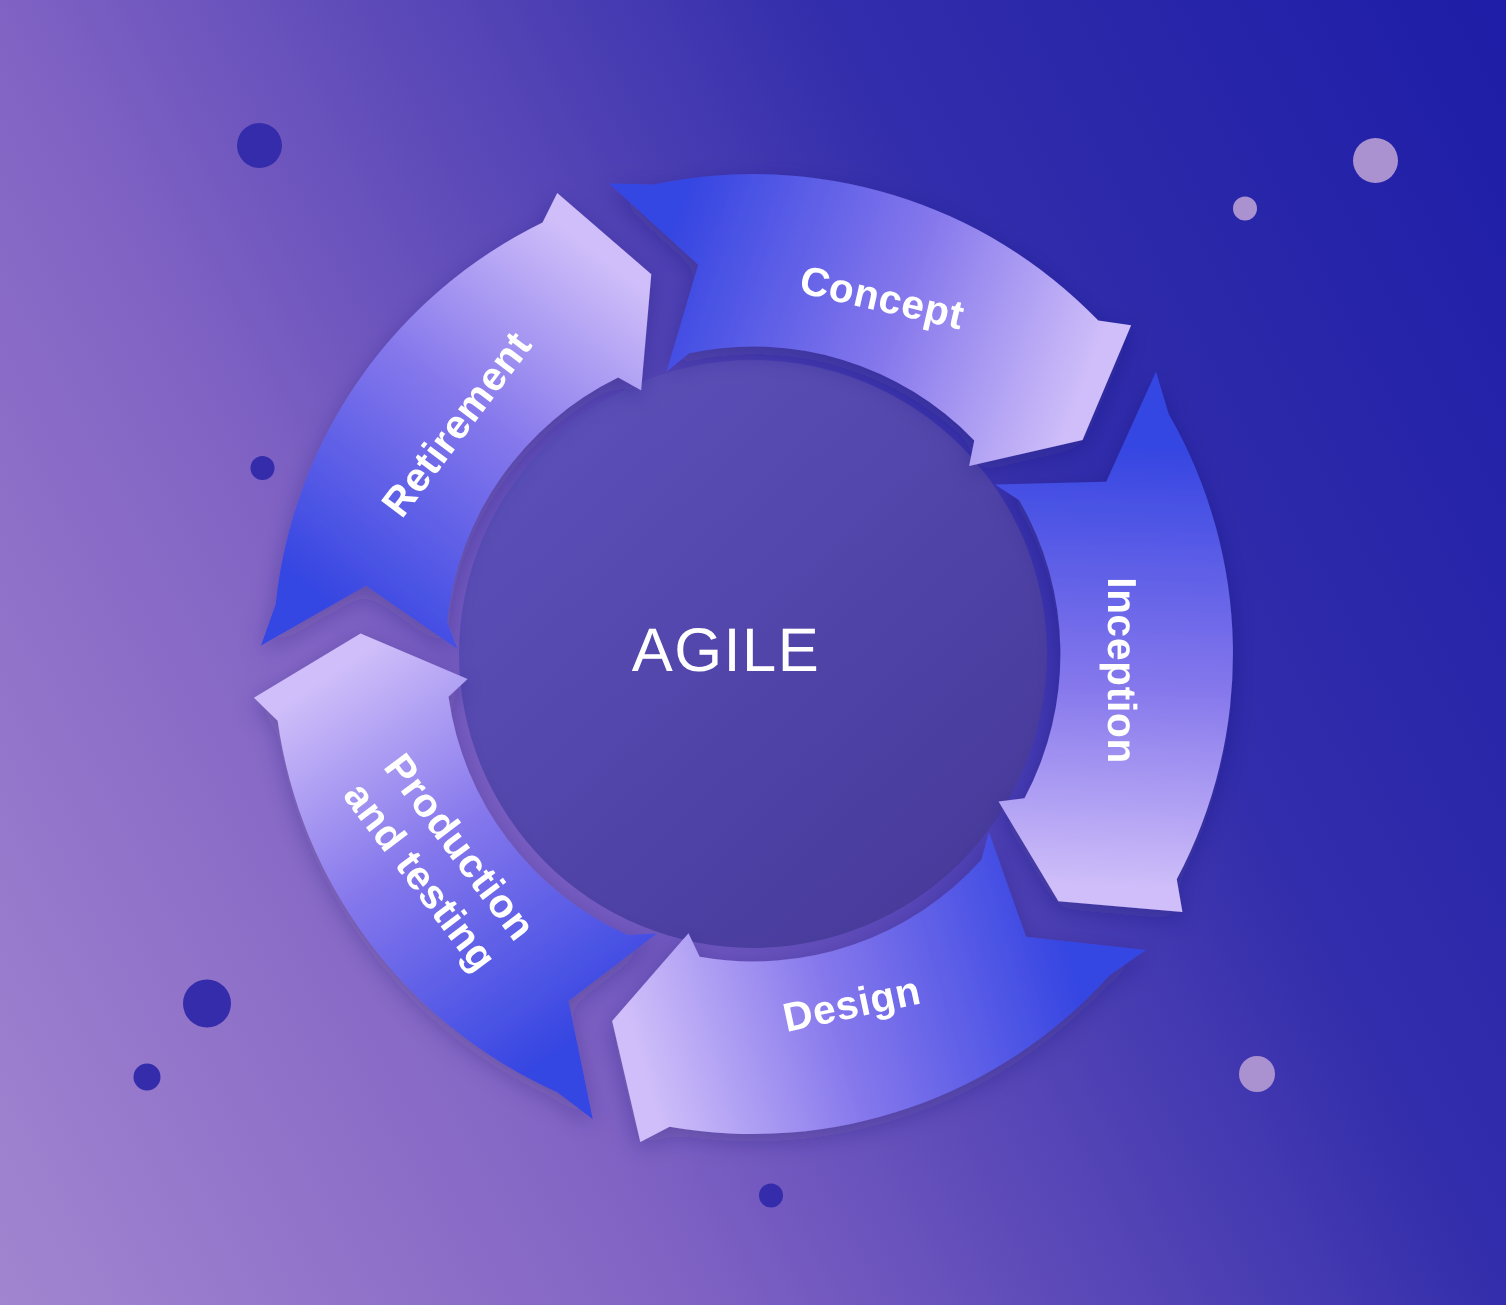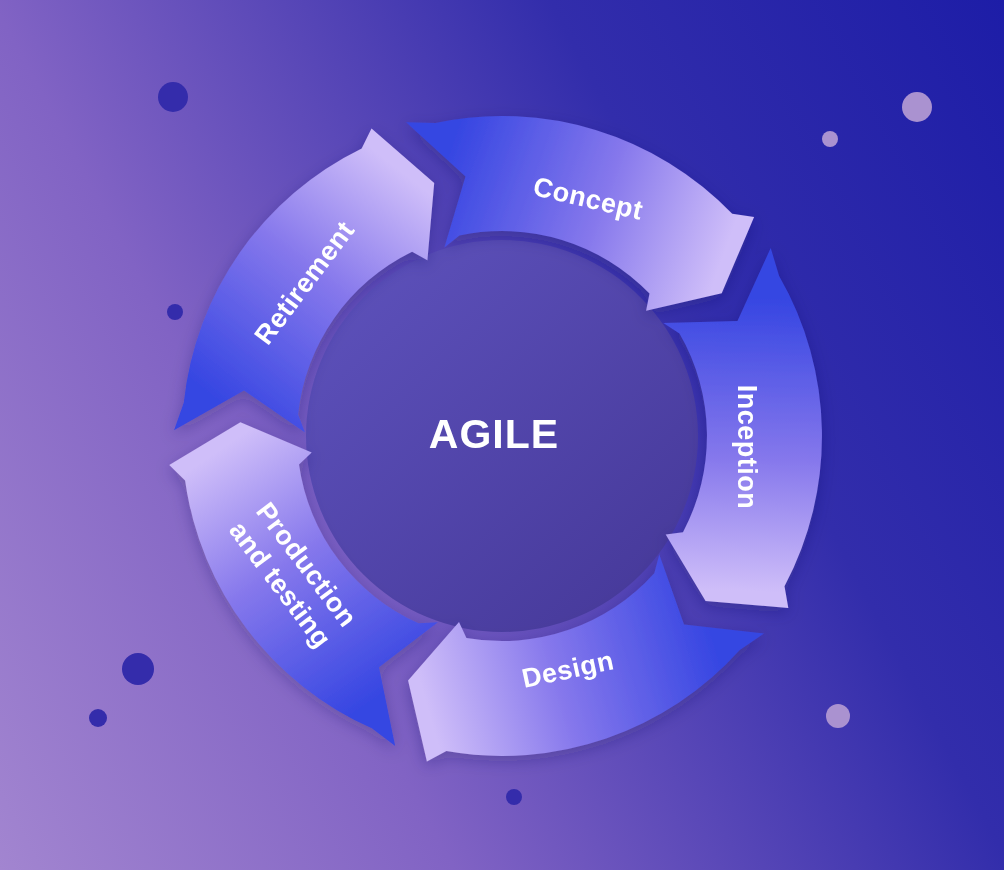--- a/index.html
+++ b/index.html
@@ -5,24 +5,24 @@
   html,body{margin:0;padding:0;}
   .stage{
     position:relative;
     width:1004px;height:870px;
     overflow:hidden;
     background:linear-gradient(62deg,#a285d0 0%,#8163c4 31%,#322dab 69%,#1d1da7 100%);
     font-family:"Liberation Sans",sans-serif;
   }
   #cycle-svg{position:absolute;left:0;top:0;}
   .title{
-    position:absolute;left:494px;top:434px;
+    position:absolute;left:484px;top:434px;
     transform:translate(-50%,-50%);
     text-align:center;color:#ffffff;
-    font-weight:bold;font-size:41px;line-height:51px;
+    font-weight:normal;font-size:41px;line-height:51px;
     letter-spacing:1px;white-space:nowrap;
   }
   .title span{display:block;}
   .phase-label{
     position:absolute;color:#ffffff;
     font-weight:bold;font-size:27px;letter-spacing:.5px;
     line-height:1.22;white-space:nowrap;text-align:center;
   }
 </style>
 </head>

